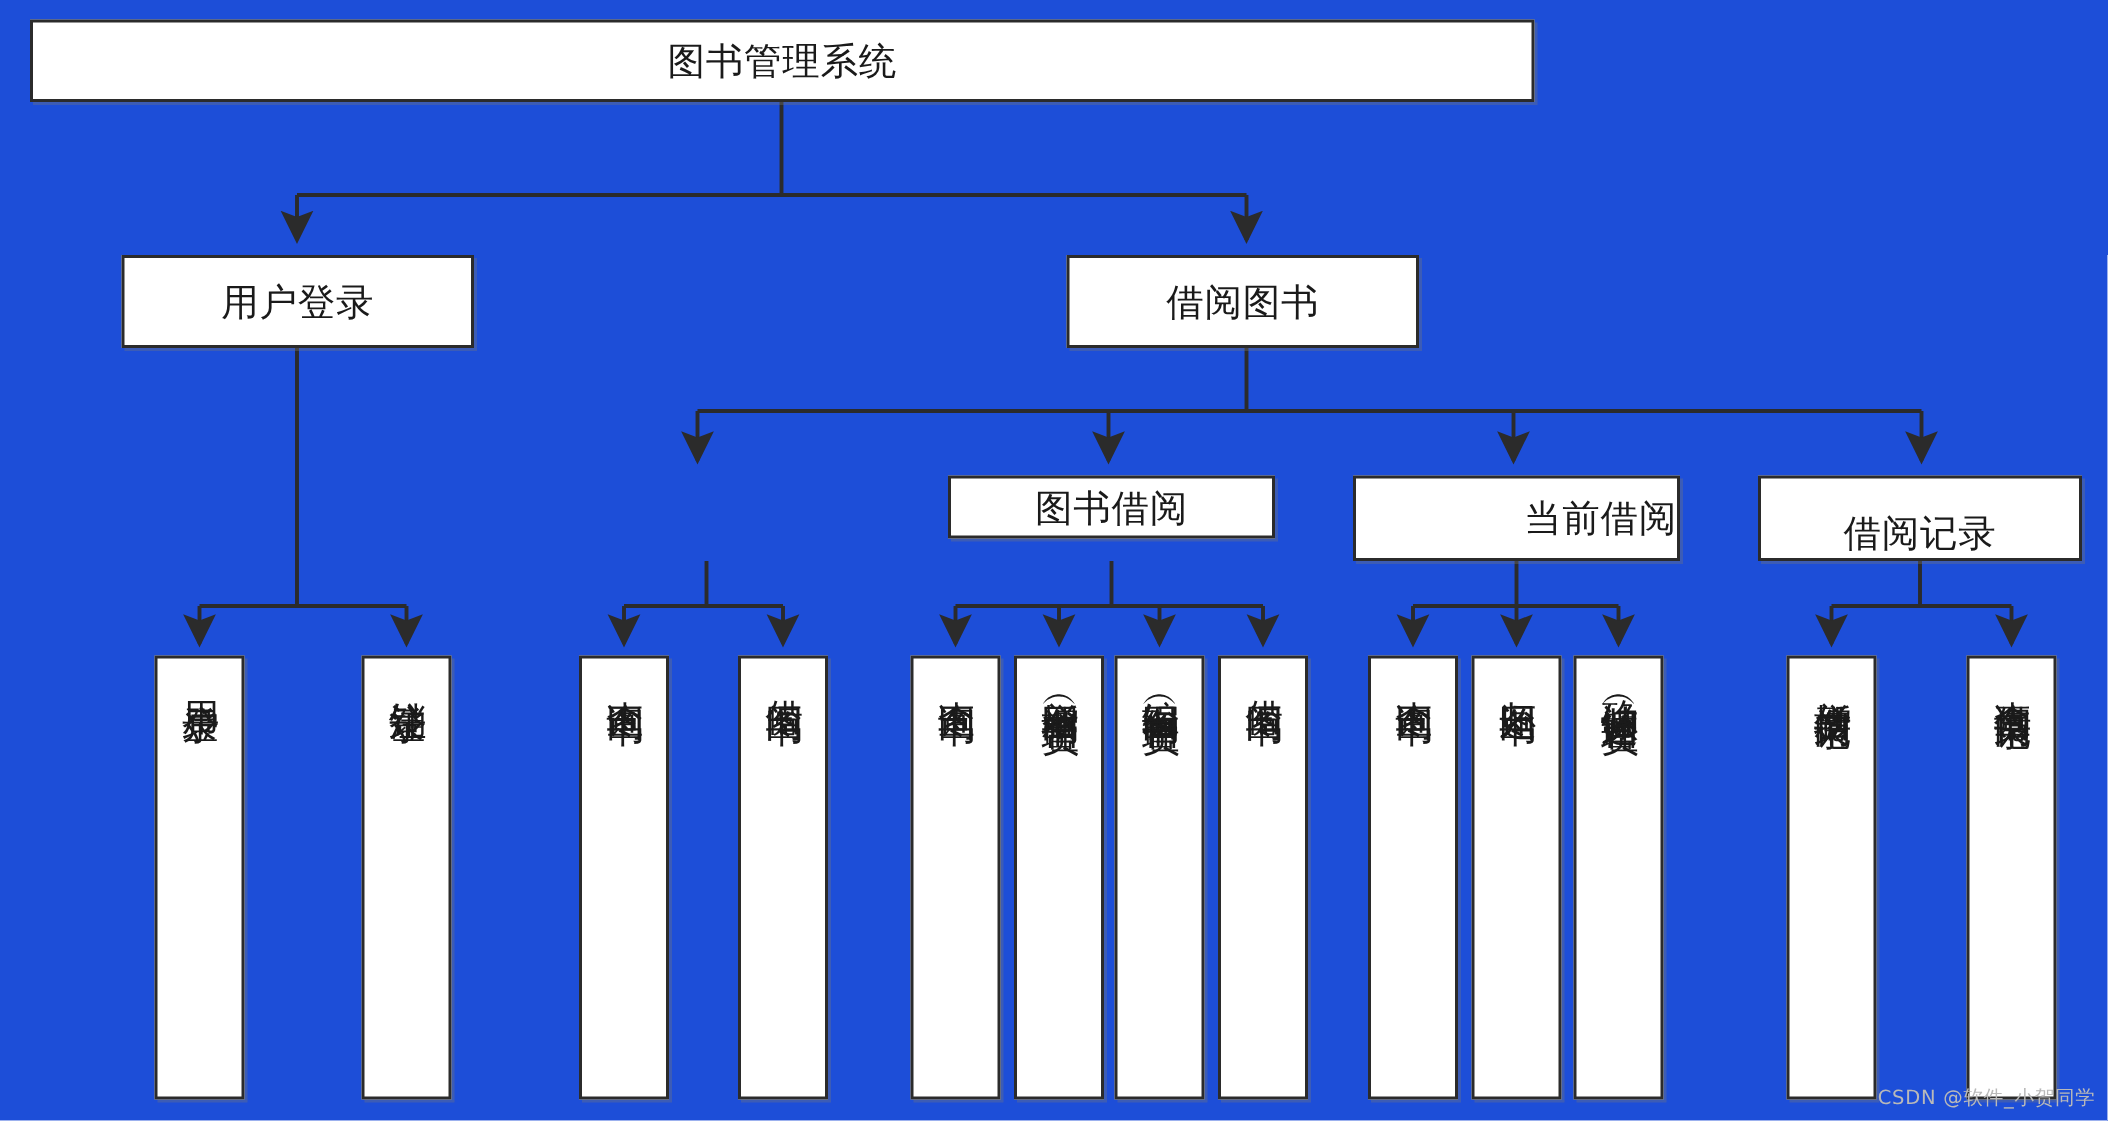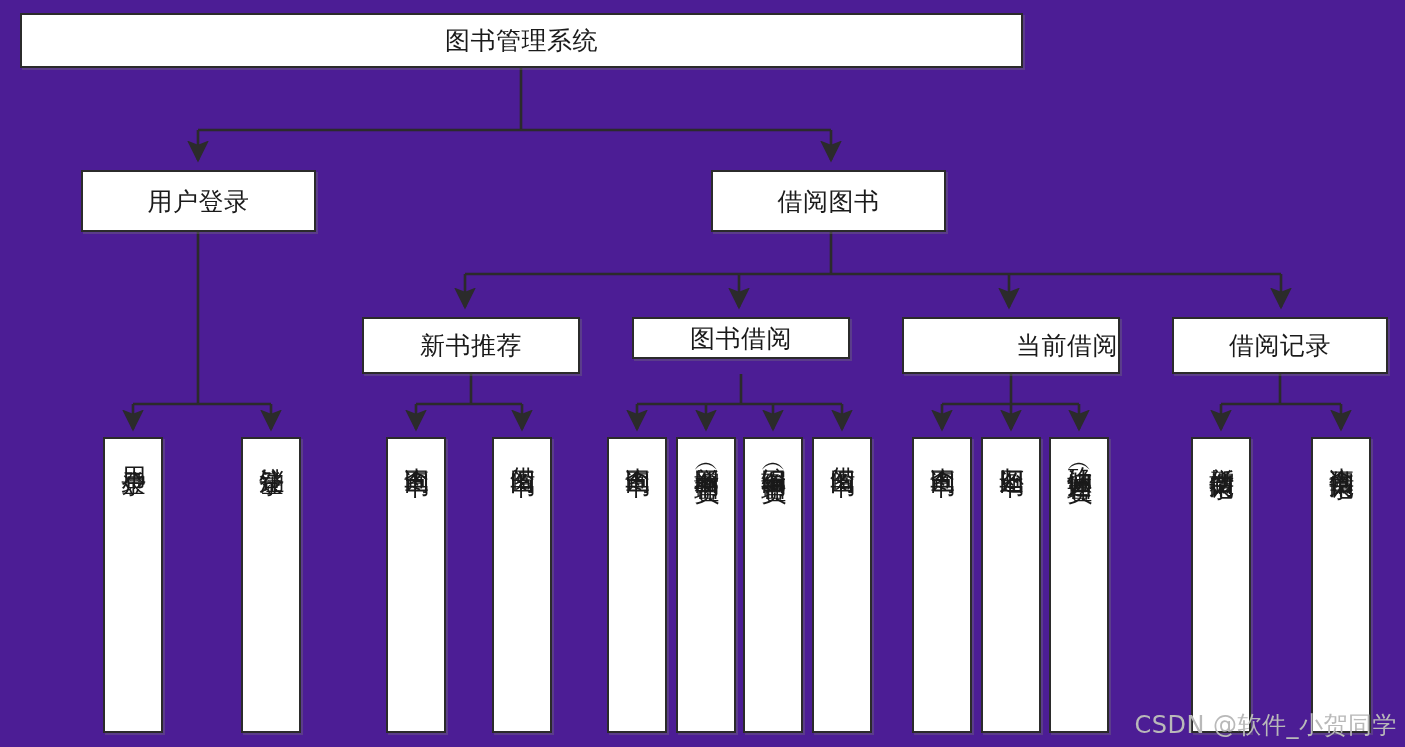--- a/index.html
+++ b/index.html
@@ -7,21 +7,21 @@
     padding: 0;
     background: #ffffff;
   }
   body {
     font-family: "DejaVu Sans", "Liberation Sans", sans-serif;
   }
   #canvas {
     position: relative;
     width: 1405px;
     height: 747px;
-    background: #4c1d95;
+    background: #1d4ed8;
     overflow: hidden;
   }
   .node {
     position: absolute;
     box-sizing: border-box;
     border: 2.5px solid #2b2b2b;
     background: #ffffff;
     display: flex;
     align-items: center;
     justify-content: center;
@@ -58,21 +58,21 @@
     left: 0;
     top: 0;
     width: 1405px;
     height: 747px;
     pointer-events: none;
   }
   #watermark {
     position: absolute;
     right: 8px;
     bottom: 6px;
-    font-size: 24px;
+    font-size: 13px;
     color: #b9b9b9;
     white-space: nowrap;
     letter-spacing: 0.5px;
   }
 </style>
 </head>
 <body>
 
 <div id="canvas">
 
@@ -130,30 +130,27 @@
     <span class="lbl">图书管理系统</span>
   </div>
 
   <div class="node h" style="left:81px; top:170px; width:235px; height:62px;">
     <span class="lbl">用户登录</span>
   </div>
   <div class="node h" style="left:711px; top:170px; width:235px; height:62px;">
     <span class="lbl">借阅图书</span>
   </div>
 
-  <div class="node h" style="left:362px; top:317px; width:218px; height:57px;">
-    <span class="lbl">新书推荐</span>
-  </div>
   <div class="node h" style="left:632px; top:317px; width:218px; height:42px;">
     <span class="lbl">图书借阅</span>
   </div>
   <div class="node h" style="left:902px; top:317px; width:218px; height:57px;justify-content:flex-end;">
     <span class="lbl">当前借阅</span>
   </div>
-  <div class="node h" style="left:1172px; top:317px; width:216px; height:57px;">
+  <div class="node h" style="left:1172px; top:317px; width:216px; height:57px;align-items:flex-end;">
     <span class="lbl">借阅记录</span>
   </div>
 
   <div class="node v" style="left:103px; top:437px; width:60px; height:296px;">
     <span class="lbl">用户登录</span>
   </div>
   <div class="node v" style="left:241px; top:437px; width:60px; height:296px;">
     <span class="lbl">注销登录</span>
   </div>
 

